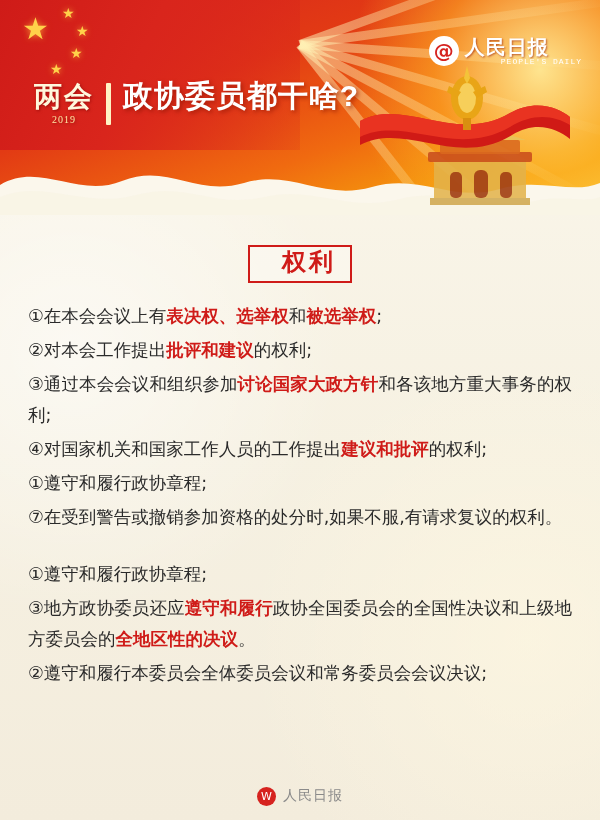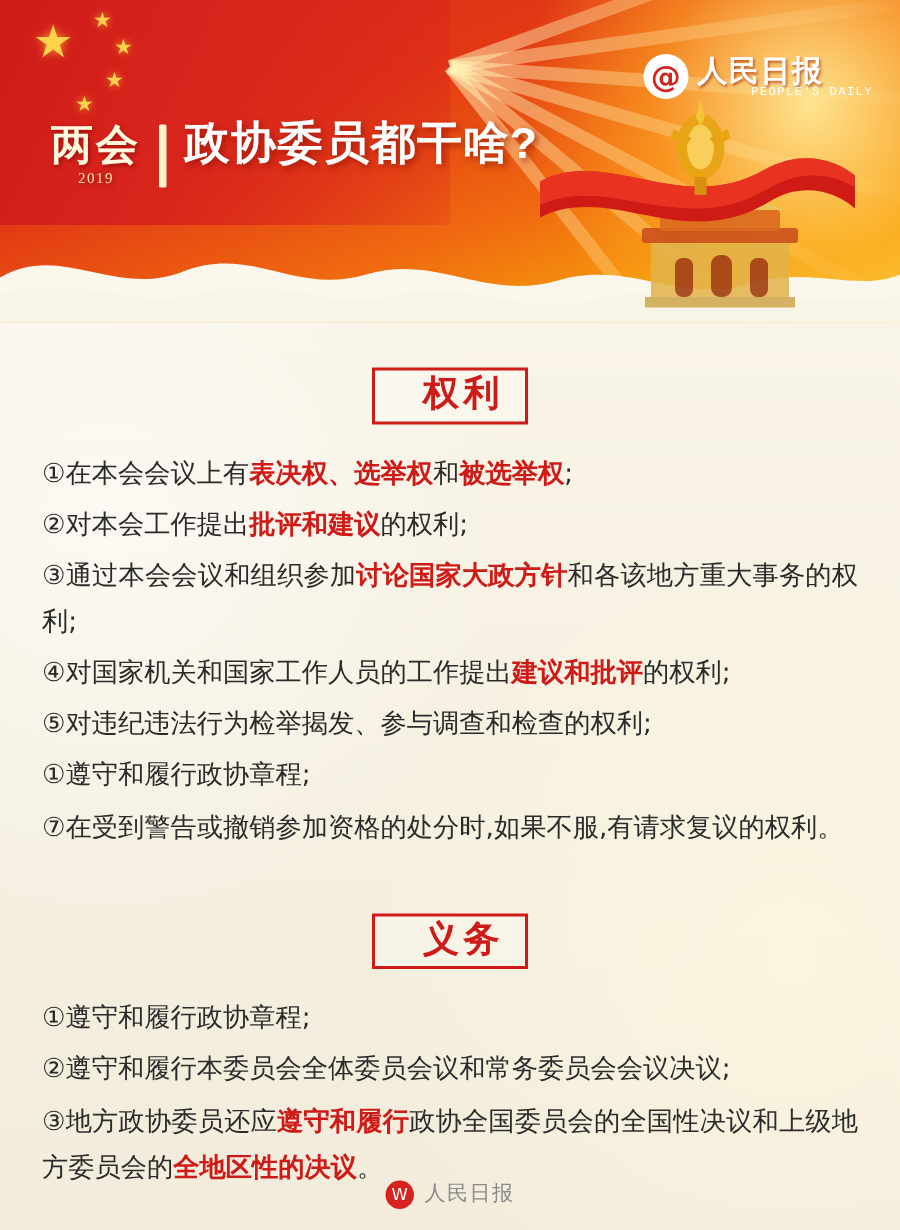--- a/index.html
+++ b/index.html
@@ -365,34 +365,30 @@
   <div class="content">
 
     <div class="section-heading">
       <span class="badge">权利</span>
     </div>
     <ul class="list" id="list-0">
         <li><span>①在本会会议上有</span><span class="hl">表决权、选举权</span><span>和</span><span class="hl">被选举权</span><span>;</span></li>
         <li><span>②对本会工作提出</span><span class="hl">批评和建议</span><span>的权利;</span></li>
         <li><span>③通过本会会议和组织参加</span><span class="hl">讨论国家大政方针</span><span>和各该地方重大事务的权利;</span></li>
         <li><span>④对国家机关和国家工作人员的工作提出</span><span class="hl">建议和批评</span><span>的权利;</span></li>
-        <li><span>⑤对违纪违法行为检举揭发、参与调查和检查的权利;</span></li>
         <li><span>①遵守和履行政协章程;</span></li>
         <li><span>⑦在受到警告或撤销参加资格的处分时,如果不服,有请求复议的权利。</span></li>
       </ul>
 
     <div class="spacer-lg"></div>
 
-    <div class="section-heading">
-      <span class="badge">义务</span>
-    </div>
     <ul class="list" id="list-1">
         <li><span>①遵守和履行政协章程;</span></li>
+        <li><span>③地方政协委员还应</span><span class="hl">遵守和履行</span><span>政协全国委员会的全国性决议和上级地方委员会的</span><span class="hl">全地区性的决议</span><span>。</span></li>
         <li><span>②遵守和履行本委员会全体委员会议和常务委员会会议决议;</span></li>
-        <li><span>③地方政协委员还应</span><span class="hl">遵守和履行</span><span>政协全国委员会的全国性决议和上级地方委员会的</span><span class="hl">全地区性的决议</span><span>。</span></li>
       </ul>
   </div>
 
   <div class="footer">
     <span class="weibo-icon">W</span>
     <span class="fname">人民日报</span>
   </div>
 </div>
 
 </body></html>

